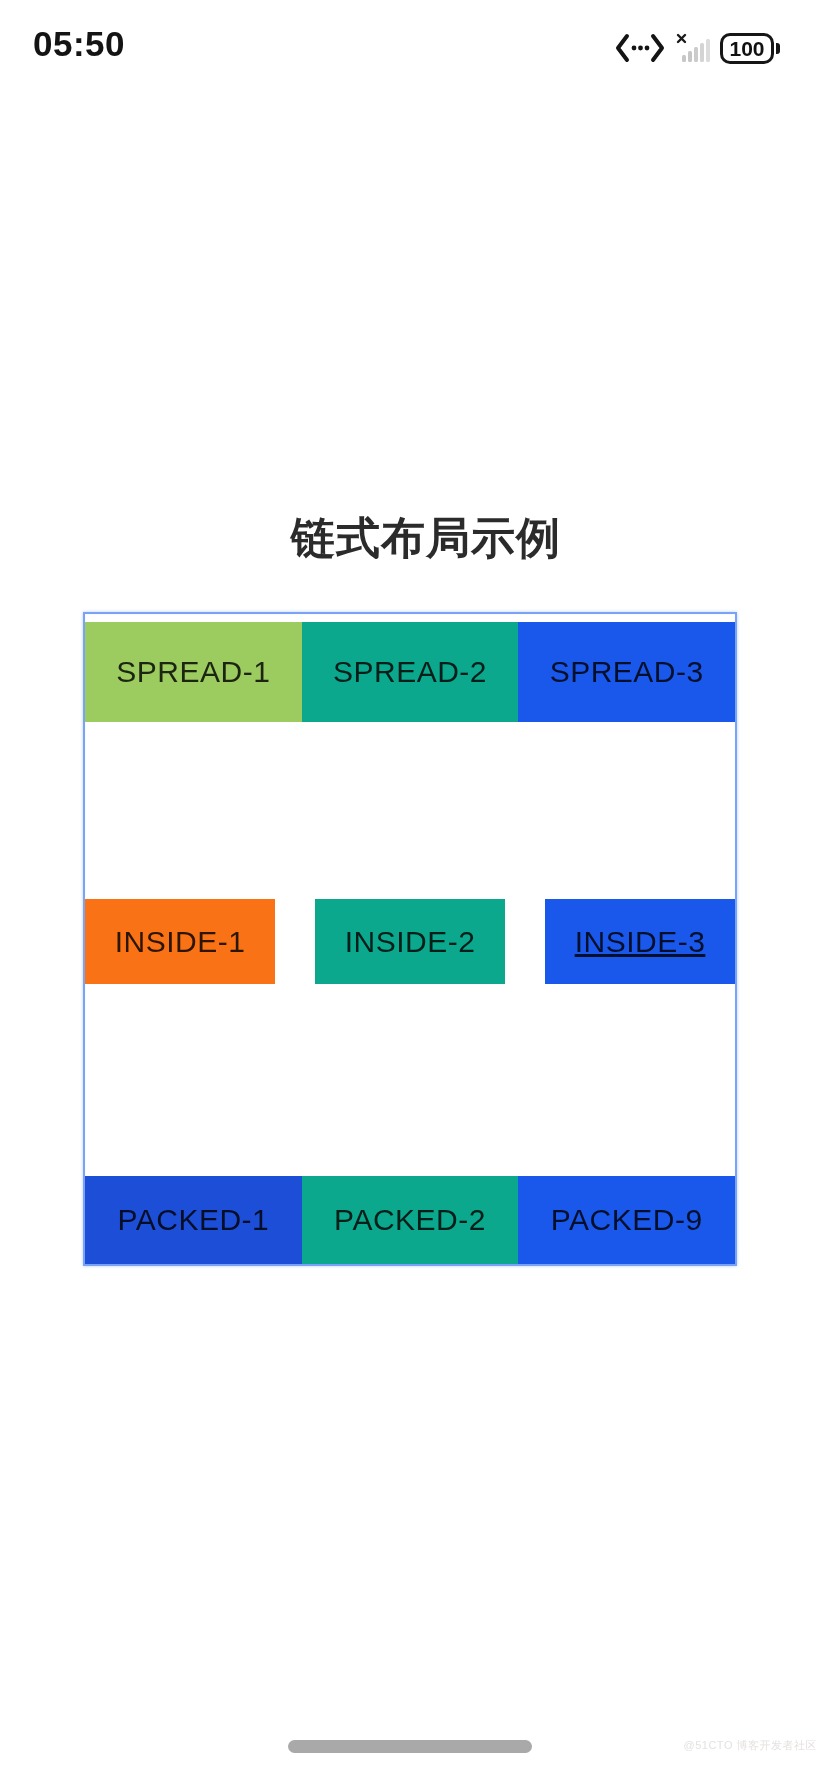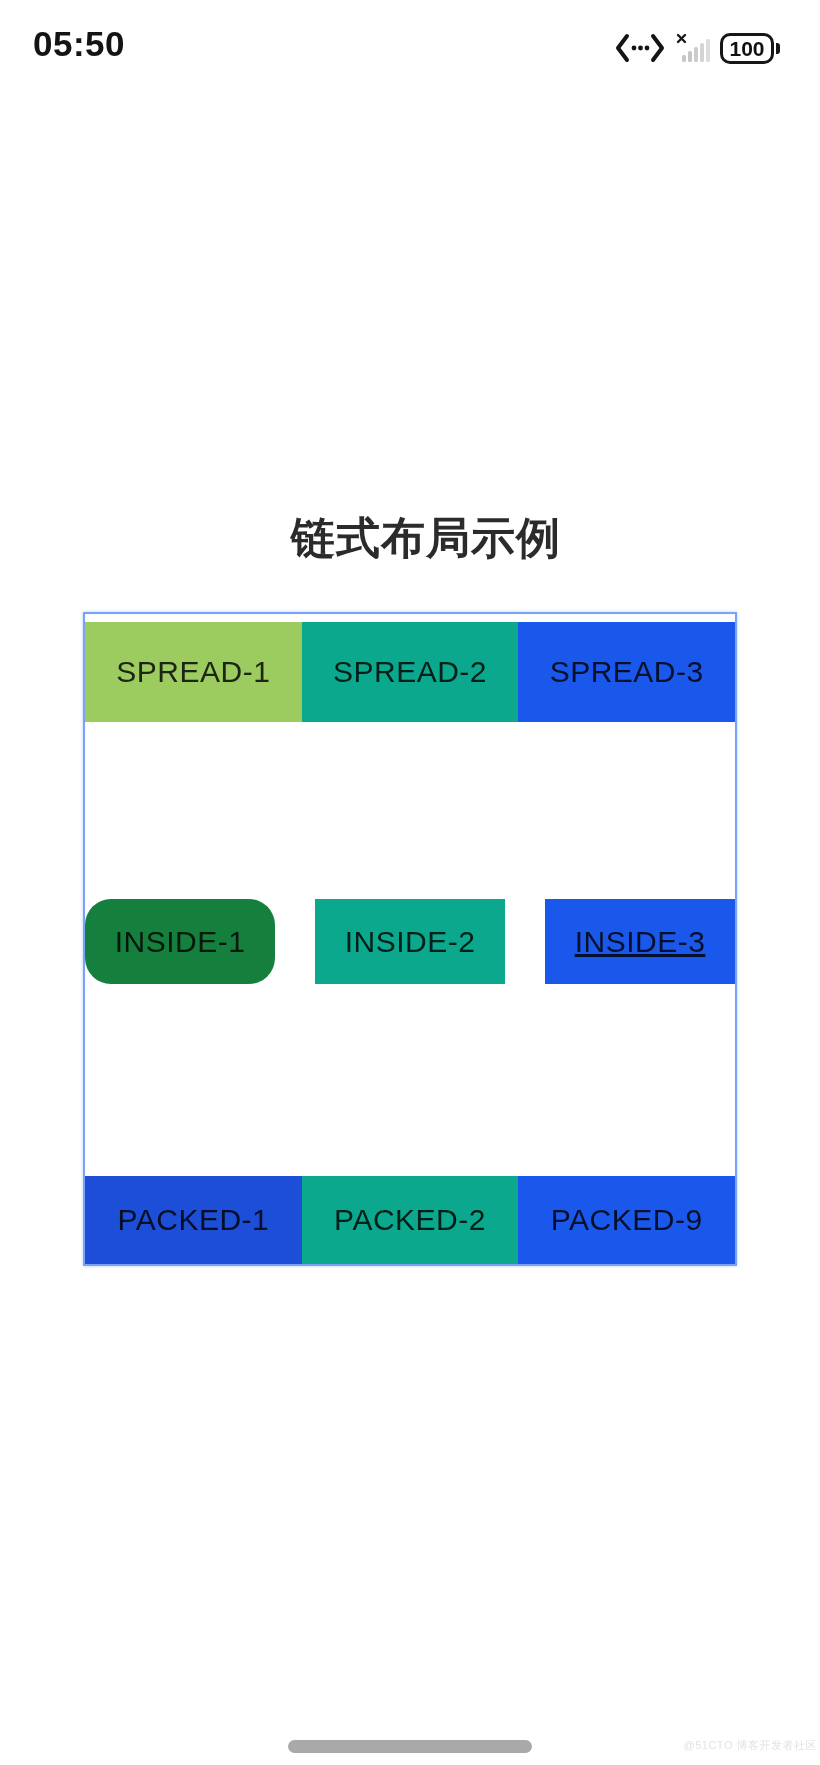--- a/index.html
+++ b/index.html
@@ -97,21 +97,21 @@
 
   <div class="chain-container">
 
     <div class="chain-row row-spread">
       <div class="chain-box" style="background-color: rgb(156, 203, 95);">SPREAD-1</div>
       <div class="chain-box" style="background-color: rgb(11, 168, 141);">SPREAD-2</div>
       <div class="chain-box" style="background-color: rgb(26, 88, 236);">SPREAD-3</div>
     </div>
 
     <div class="chain-row row-inside">
-      <div class="chain-box" style="background-color: #15803d; border-radius: 26px;">INSIDE-1</div>
+      <div class="chain-box" style="background-color: #f97316;">INSIDE-1</div>
       <div class="chain-box" style="background-color: rgb(11, 168, 141);">INSIDE-2</div>
       <div class="chain-box" style="background-color: rgb(26, 88, 236); text-decoration: underline;">INSIDE-3</div>
     </div>
 
     <div class="chain-row row-packed">
       <div class="chain-box" style="background-color: #1d4ed8;">PACKED-1</div>
       <div class="chain-box" style="background-color: rgb(11, 168, 141);">PACKED-2</div>
       <div class="chain-box" style="background-color: rgb(26, 88, 236);">PACKED-9</div>
     </div>
 

